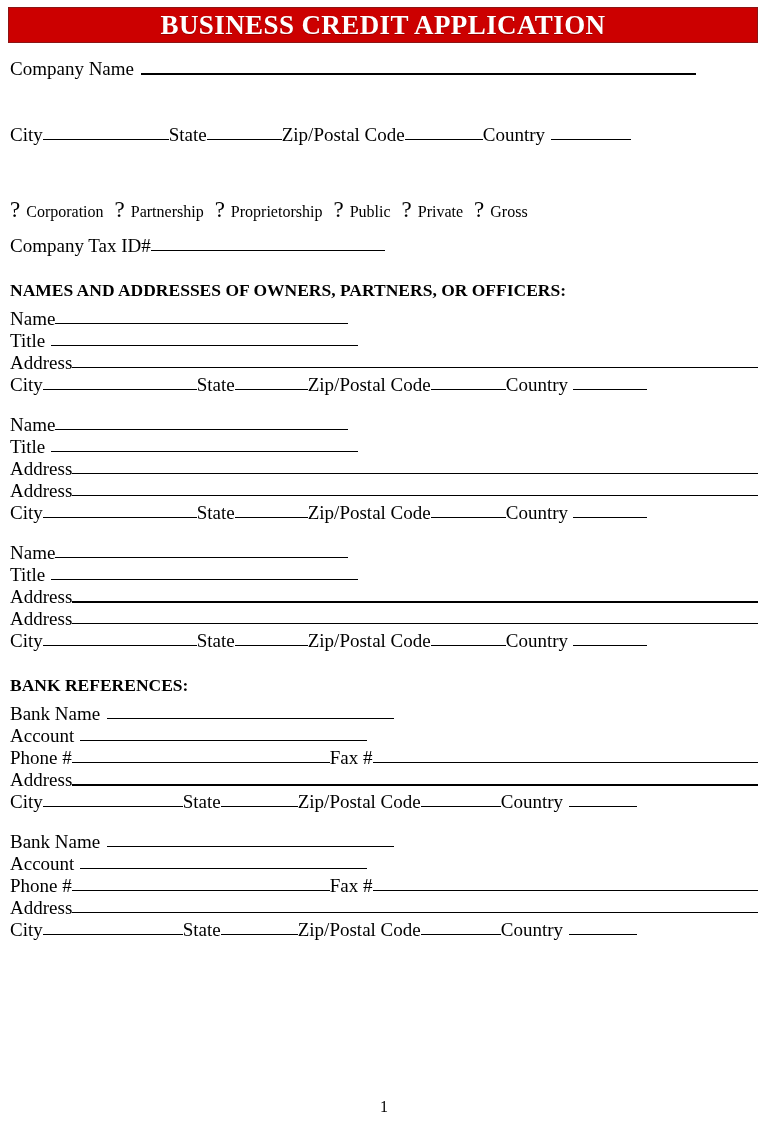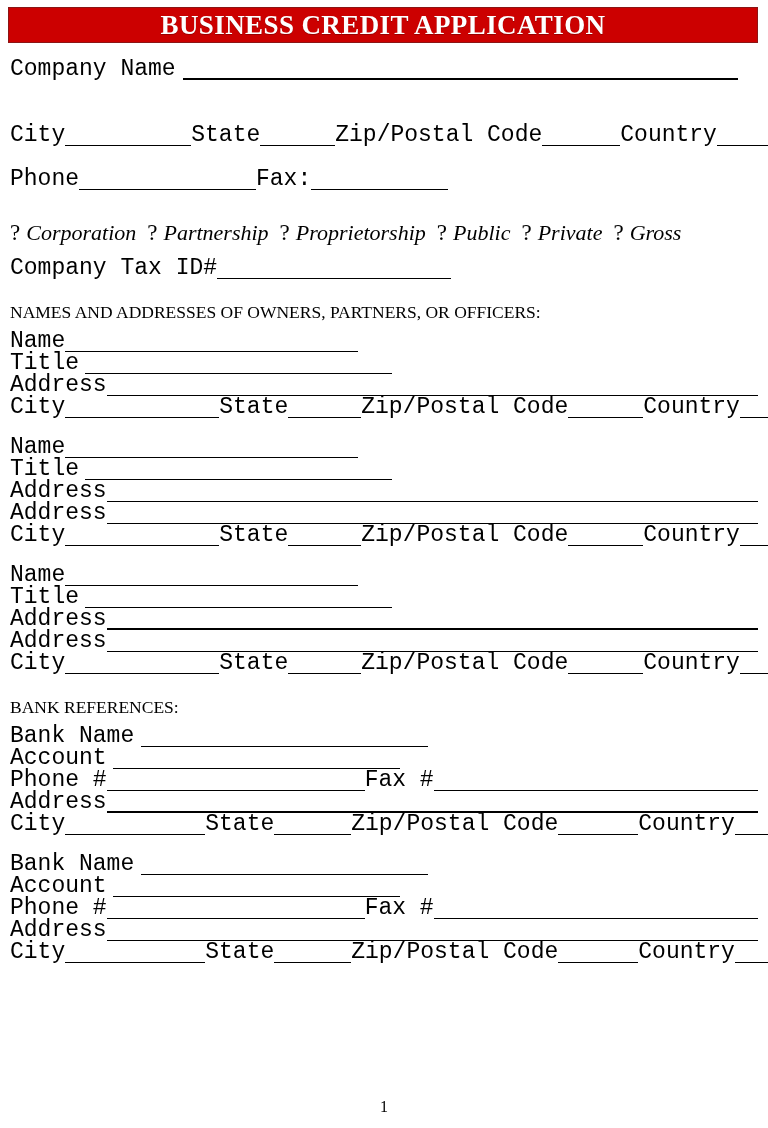--- a/index.html
+++ b/index.html
@@ -50,26 +50,25 @@
   
   .body {
     position: absolute;
     left: 10px;
     top: 58px;
     width: 748px;
   }
 
   .row {
     display: flex;
-    align-items: flex-end;
+    align-items: flex-start;
     white-space: nowrap;
-    font-size: 23px;
+    font-size: 19px;
     line-height: 21px;
     height: 22px;
-    font-family: Liberation Mono, monospace;
   }
 
   .lbl {
     display: inline-block;
     white-space: pre;
   }
 
   
   .ul {
     display: inline-block;
@@ -82,21 +81,21 @@
 
   .gap { display: inline-block; }
 
   
   .sp6  { height: 6px; }
   .sp8  { height: 8px; }
   .sp18 { height: 18px; }
   .sp22 { height: 22px; }
 
   .heading {
-    font-weight: normal;
+    font-weight: bold;
     font-size: 17.5px;
     line-height: 22px;
     height: 23px;
     white-space: nowrap;
   }
 
   
   .typerow {
     display: flex;
     align-items: baseline;
@@ -105,23 +104,22 @@
     height: 25px;
   }
   .qmark {
     font-size: 23px;
     line-height: 1;
     margin-right: 6px;
     display: inline-block;
   }
   .typeopt {
     margin-right: 11px;
-    font-size: 22px;
+    font-size: 16px;
     display: inline-block;
-    font-style: italic;
   }
 
   .pagenum {
     position: absolute;
     left: 0;
     top: 1098px;
     width: 768px;
     text-align: center;
     font-size: 16px;
   }
@@ -155,26 +153,20 @@
       <span class="ul" style="width:75px"></span>
       <span class="lbl">Zip/Postal Code</span>
       <span class="ul" style="width:78px"></span>
       <span class="lbl">Country</span>
       <span class="gap" style="width:6px"></span>
       <span class="ul" style="width:80px"></span>
     </div>
 
     <div class="sp22"></div>
 
-    <div class="row">
-      <span class="lbl">Phone</span>
-      <span class="ul" style="width:177px"></span>
-      <span class="lbl">Fax:</span>
-      <span class="ul" style="width:137px"></span>
-    </div>
 
     <div class="sp22"></div>
 
 
     <div class="sp8"></div>
 
     <div class="typerow">
       <span class="qmark">?</span>
       <span class="typeopt">Corporation</span>
       <span class="qmark">?</span>

